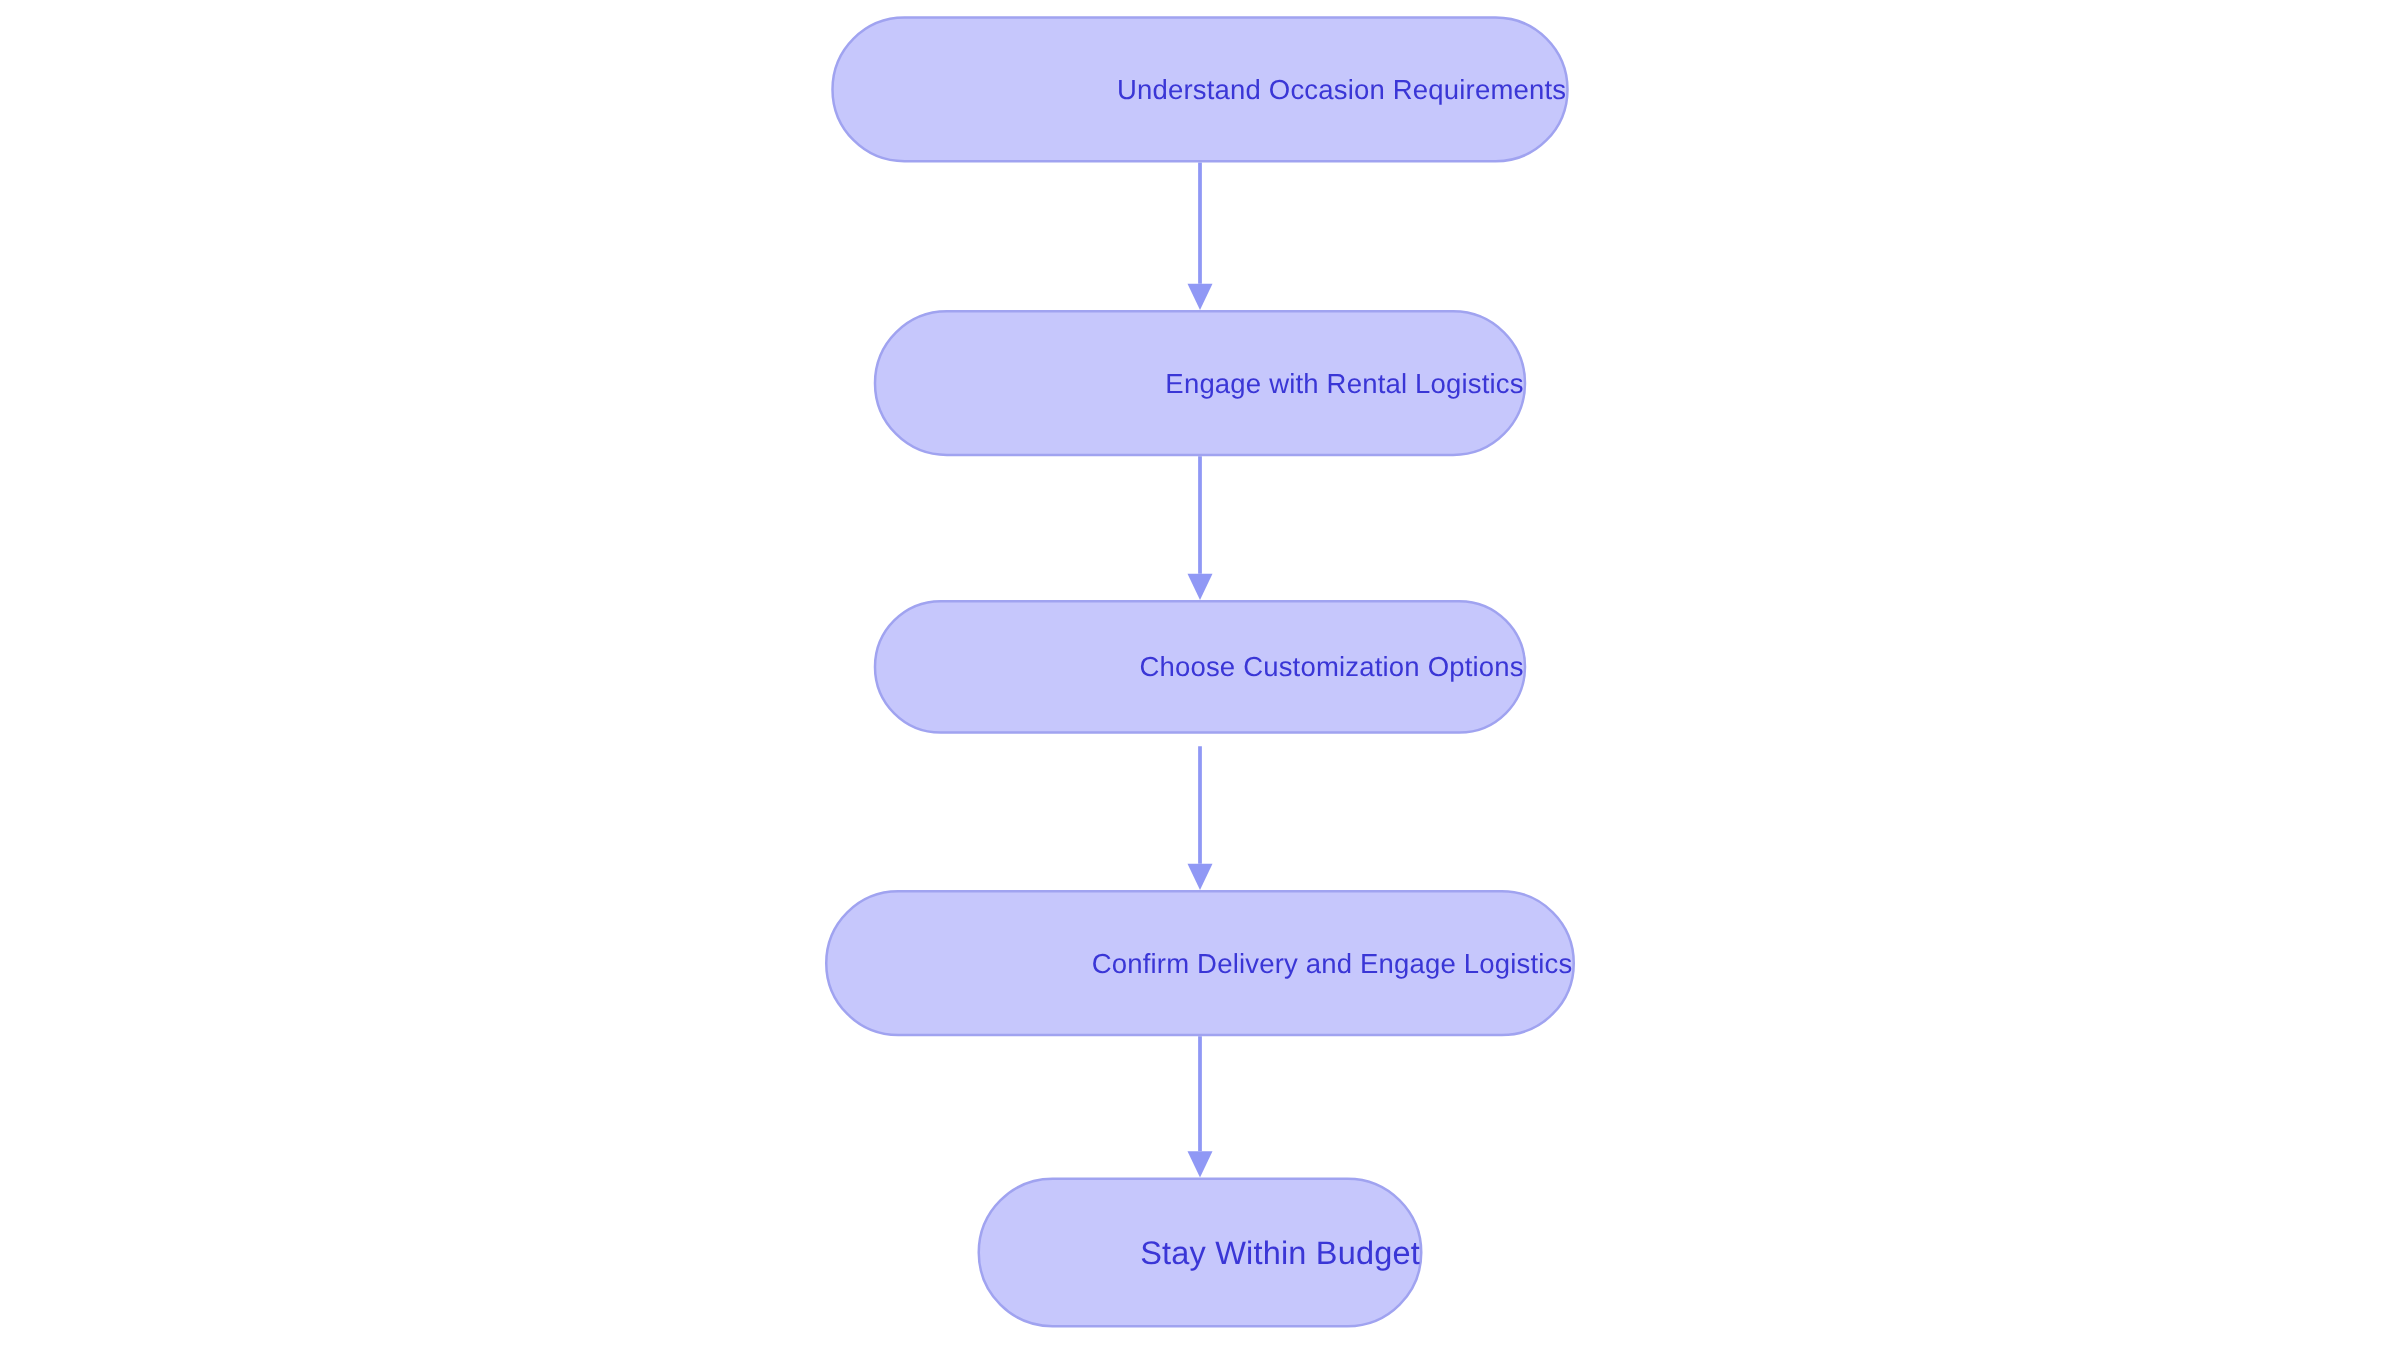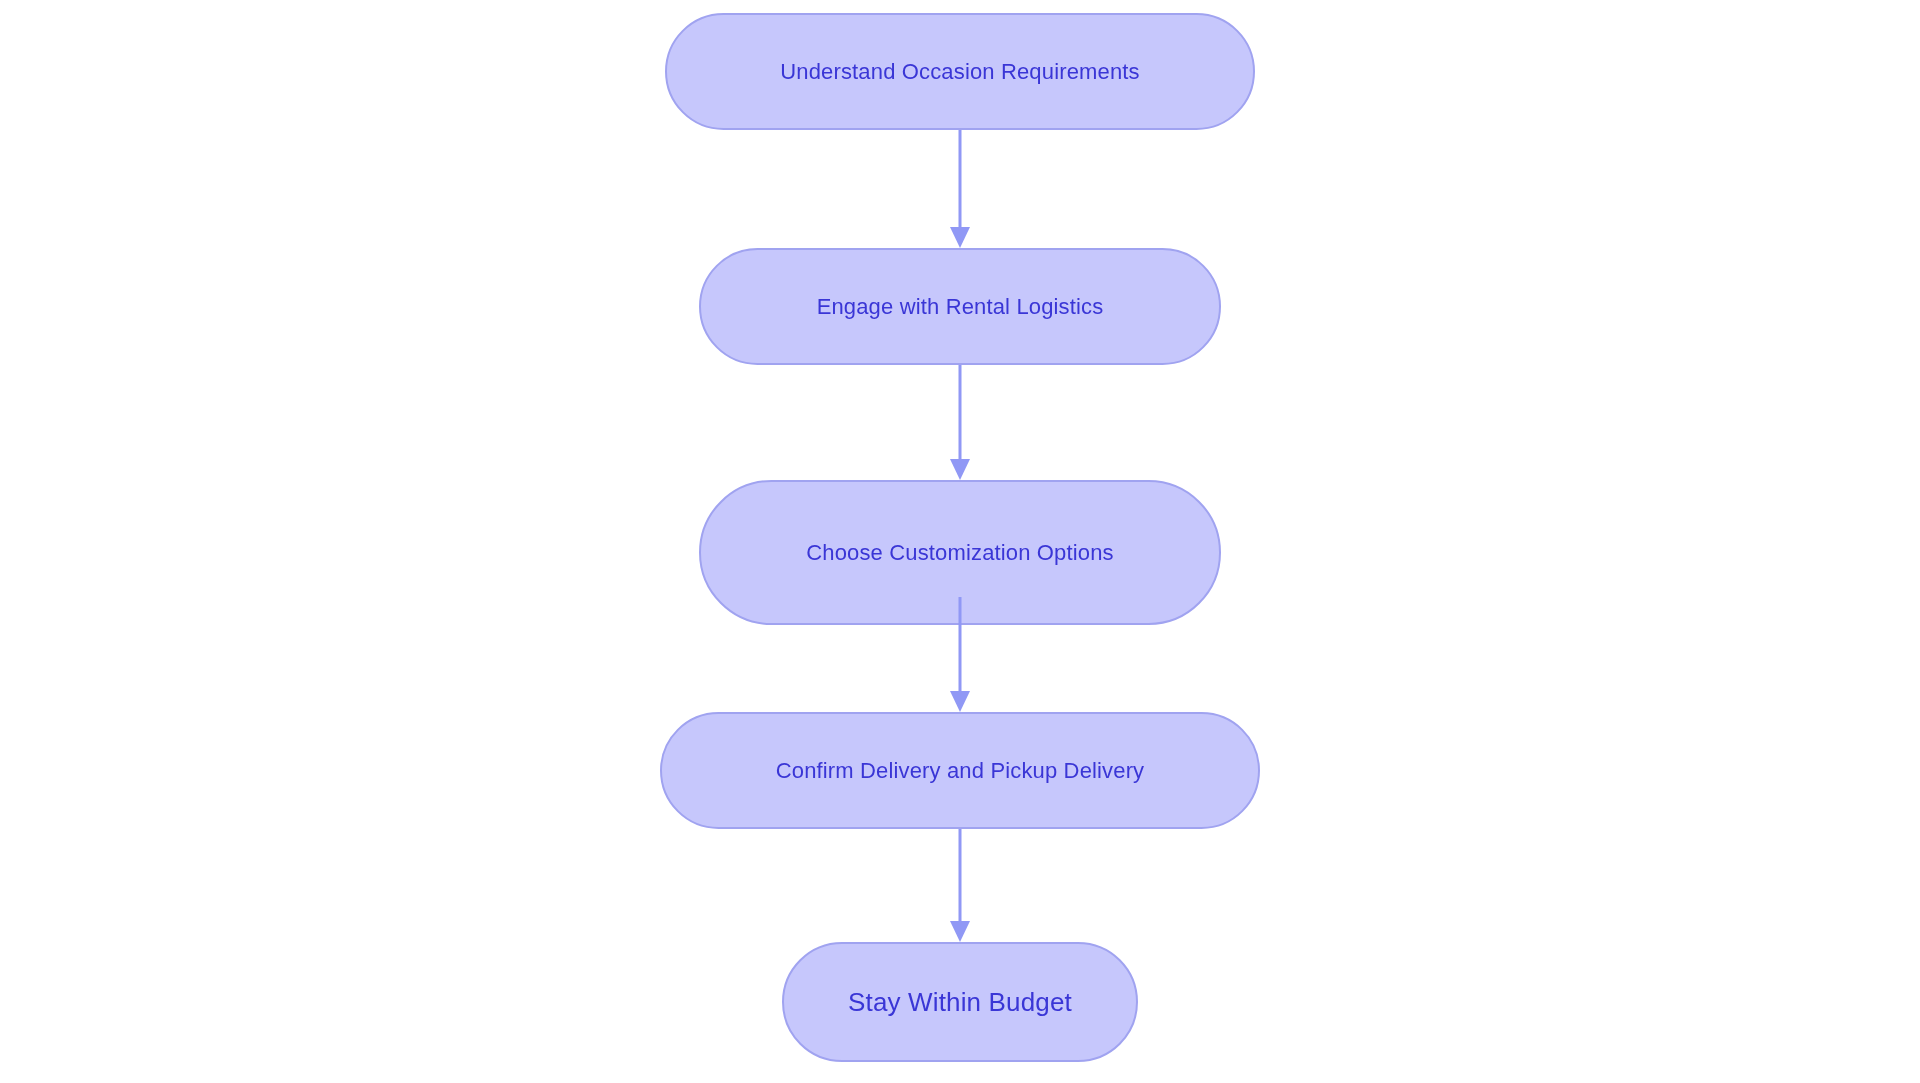--- a/index.html
+++ b/index.html
@@ -20,21 +20,21 @@
     width: 1920px;
     height: 1083px;
     background: #ffffff;
   }
 
   
   .node {
     box-sizing: border-box;
     display: flex;
     align-items: center;
-    justify-content: center;
+    justify-content: flex-end;
     background: #c6c7fc;
     border: 2px solid #a0a3f0;
     border-radius: 999px;
     color: #3a36d6;
     font-size: 22px;
     font-weight: 400;
     letter-spacing: 0.15px;
     line-height: 1;
     white-space: nowrap;
     text-align: center;
@@ -92,31 +92,31 @@
 
   <div class="node" id="node-n2" style="position: absolute; width: 522px; height: 117px; top: 248px; left: 699px; background: rgb(198, 199, 252); border-color: rgb(160, 163, 240); border-width: 2px; color: rgb(58, 54, 214); font-size: 22px;">
     <span class="node-label" style="color: rgb(58, 54, 214); font-size: 22px;">Engage with Rental Logistics</span>
   </div>
 
   <div class="connector" id="edge-e2" style="position: absolute; top: 365px; left: 940px; height: 115px;">
     <div class="connector-line" style="height: 94px; width: 3px; background: rgb(144, 152, 245);"></div>
     <div class="arrowhead" style="top: 94px; border-top-color: rgb(144, 152, 245);"></div>
   </div>
 
-  <div class="node" id="node-n3" style="position: absolute; width: 522px; height: 145px; top: 480px; left: 699px; background: rgb(198, 199, 252); border-color: rgb(160, 163, 240); border-width: 2px; color: rgb(58, 54, 214); font-size: 22px;">
+  <div class="node" id="node-n3" style="position: absolute; width: 522px; height: 107px; top: 480px; left: 699px; background: rgb(198, 199, 252); border-color: rgb(160, 163, 240); border-width: 2px; color: rgb(58, 54, 214); font-size: 22px;">
     <span class="node-label" style="color: rgb(58, 54, 214); font-size: 22px;">Choose Customization Options</span>
   </div>
 
   <div class="connector" id="edge-e3" style="position: absolute; top: 597px; left: 940px; height: 115px;">
     <div class="connector-line" style="height: 94px; width: 3px; background: rgb(144, 152, 245);"></div>
     <div class="arrowhead" style="top: 94px; border-top-color: rgb(144, 152, 245);"></div>
   </div>
 
   <div class="node" id="node-n4" style="position: absolute; width: 600px; height: 117px; top: 712px; left: 660px; background: rgb(198, 199, 252); border-color: rgb(160, 163, 240); border-width: 2px; color: rgb(58, 54, 214); font-size: 22px;">
-    <span class="node-label" style="color: rgb(58, 54, 214); font-size: 22px;">Confirm Delivery and Pickup Delivery</span>
+    <span class="node-label" style="color: rgb(58, 54, 214); font-size: 22px;">Confirm Delivery and Engage Logistics</span>
   </div>
 
   <div class="connector" id="edge-e4" style="position: absolute; top: 829px; left: 940px; height: 113px;">
     <div class="connector-line" style="height: 92px; width: 3px; background: rgb(144, 152, 245);"></div>
     <div class="arrowhead" style="top: 92px; border-top-color: rgb(144, 152, 245);"></div>
   </div>
 
   <div class="node" id="node-n5" style="position: absolute; width: 356px; height: 120px; top: 942px; left: 782px; background: rgb(198, 199, 252); border-color: rgb(160, 163, 240); border-width: 2px; color: rgb(58, 54, 214); font-size: 22px;">
     <span class="node-label" style="color: rgb(58, 54, 214); font-size: 26px;">Stay Within Budget</span>
   </div>

